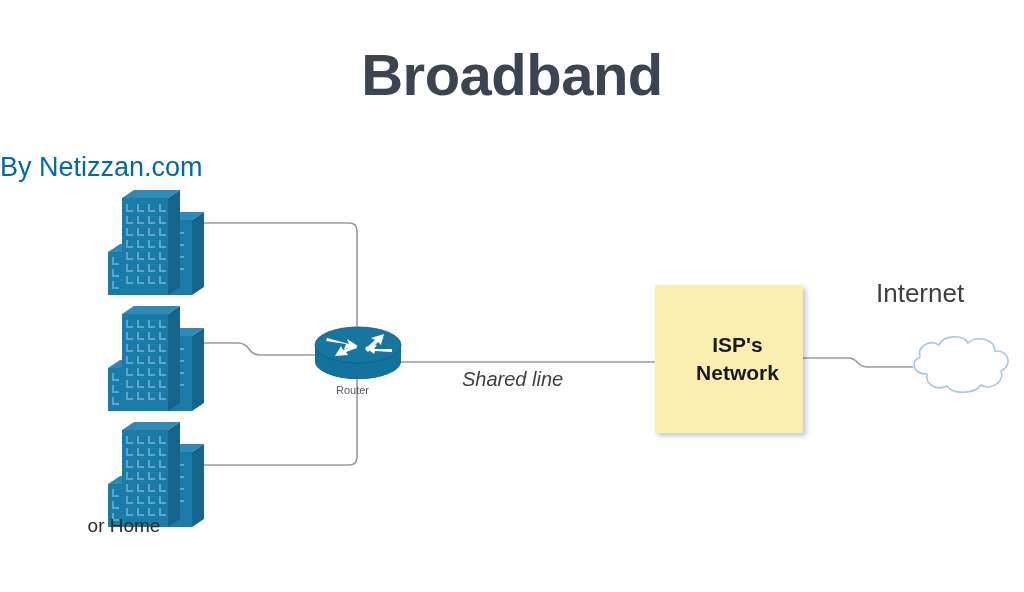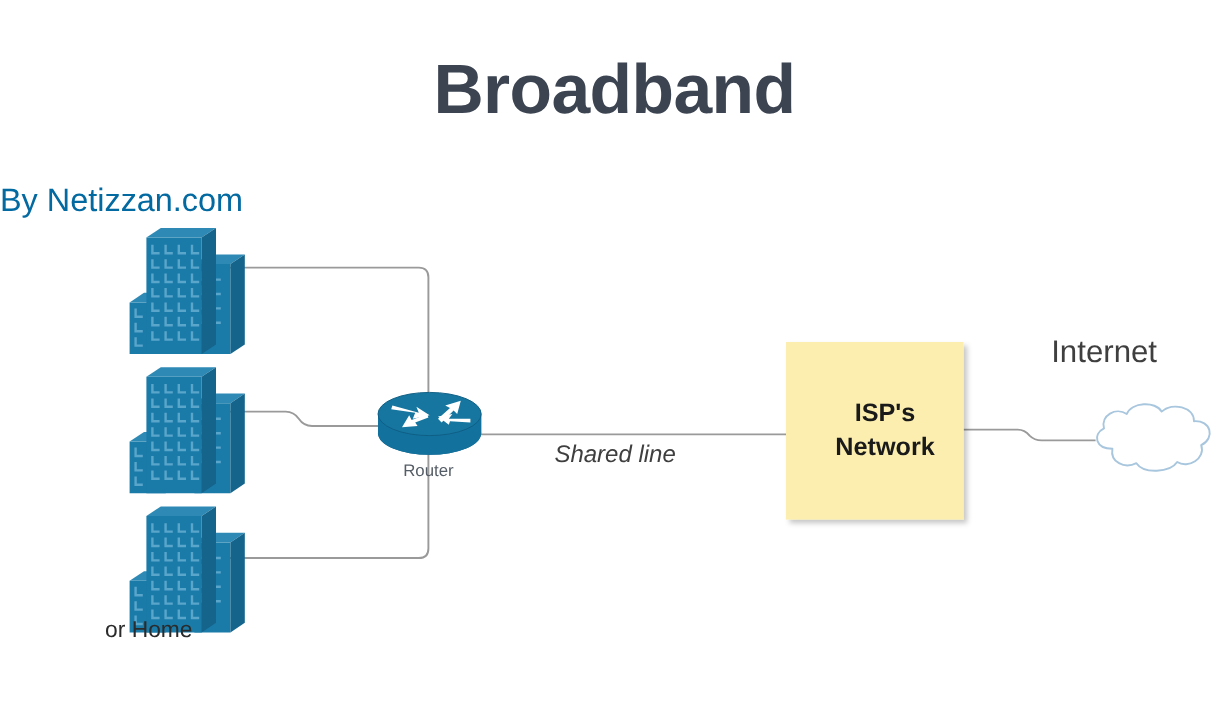--- a/index.html
+++ b/index.html
@@ -60,21 +60,21 @@
   }
   #shared-line-label {
     left: 462px;
     top: 368px;
     font-size: 20px;
     font-style: italic;
   }
   #router-label {
     left: 336px;
     top: 384px;
-    font-size: 14px;
+    font-size: 11px;
     color: #555d66;
   }
   #isp-text {
     left: 655px;
     top: 285px;
     width: 165px;
     height: 148px;
     display: flex;
     flex-direction: column;
     align-items: center;

